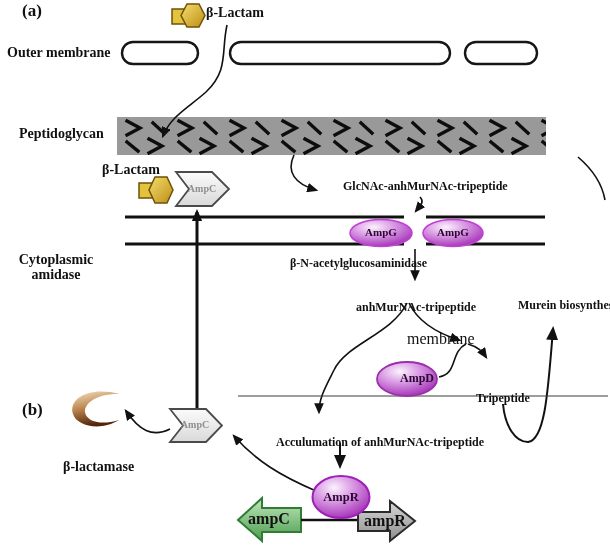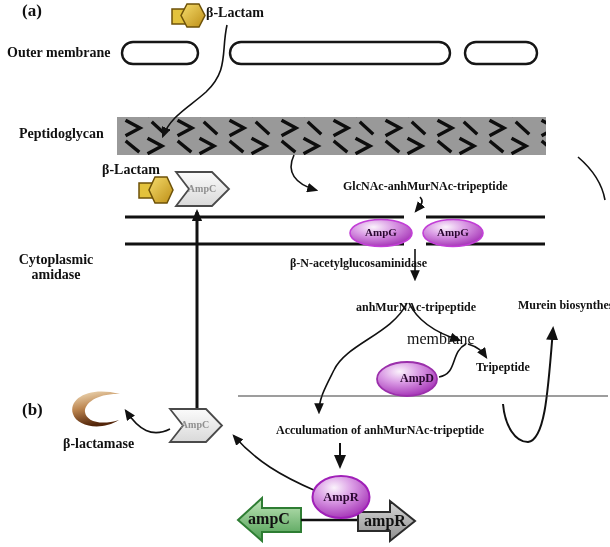--- a/index.html
+++ b/index.html
@@ -143,25 +143,25 @@
 </div>
 
 <div class="lbl prot" style="left:350px;top:227px;width:62px;font-size:11px;">AmpG</div>
 <div class="lbl prot" style="left:423px;top:227px;width:60px;font-size:11px;">AmpG</div>
 
 <div class="lbl mol" style="left:278px;top:257px;padding-left:12px;">β-N-acetylglucosaminidase</div>
 <div class="lbl mol" style="left:356px;top:301px;">anhMurNAc-tripeptide</div>
 <div class="lbl mol" style="left:518px;top:299px;">Murein biosynthesis</div>
 <div class="lbl big" style="left:407px;top:331px;">membrane</div>
 <div class="lbl prot" style="left:377px;top:372px;width:80px;font-size:12px;">AmpD</div>
-<div class="lbl mol" style="left:476px;top:361px;font-family:Liberation Serif, serif;">Tripeptide</div>
-<div class="lbl mol" style="left:276px;top:424px;">Acculumation of anhMurNAc-tripeptide</div>
+<div class="lbl mol" style="left:476px;top:392px;font-family:Liberation Serif, serif;">Tripeptide</div>
+<div class="lbl mol" style="left:276px;top:436px;">Acculumation of anhMurNAc-tripeptide</div>
 
 <div class="lbl panel" style="left:22px;top:401px;">(b)</div>
-<div class="lbl side" style="left:63px;top:437px;">β-lactamase</div>
+<div class="lbl side" style="left:63px;top:460px;">β-lactamase</div>
 
 <div class="lbl pent-txt" style="left:178px;top:184px;width:48px;">AmpC</div>
 <div class="lbl pent-txt" style="left:171px;top:420px;width:48px;">AmpC</div>
 
 <div class="lbl prot" style="left:312px;top:491px;width:58px;font-size:12.5px;">AmpR</div>
 <div class="lbl gene" style="left:240px;top:511px;width:58px;">ampC</div>
 <div class="lbl gene" style="left:360px;top:513px;width:50px;">ampR</div>
 
 </div>
 

